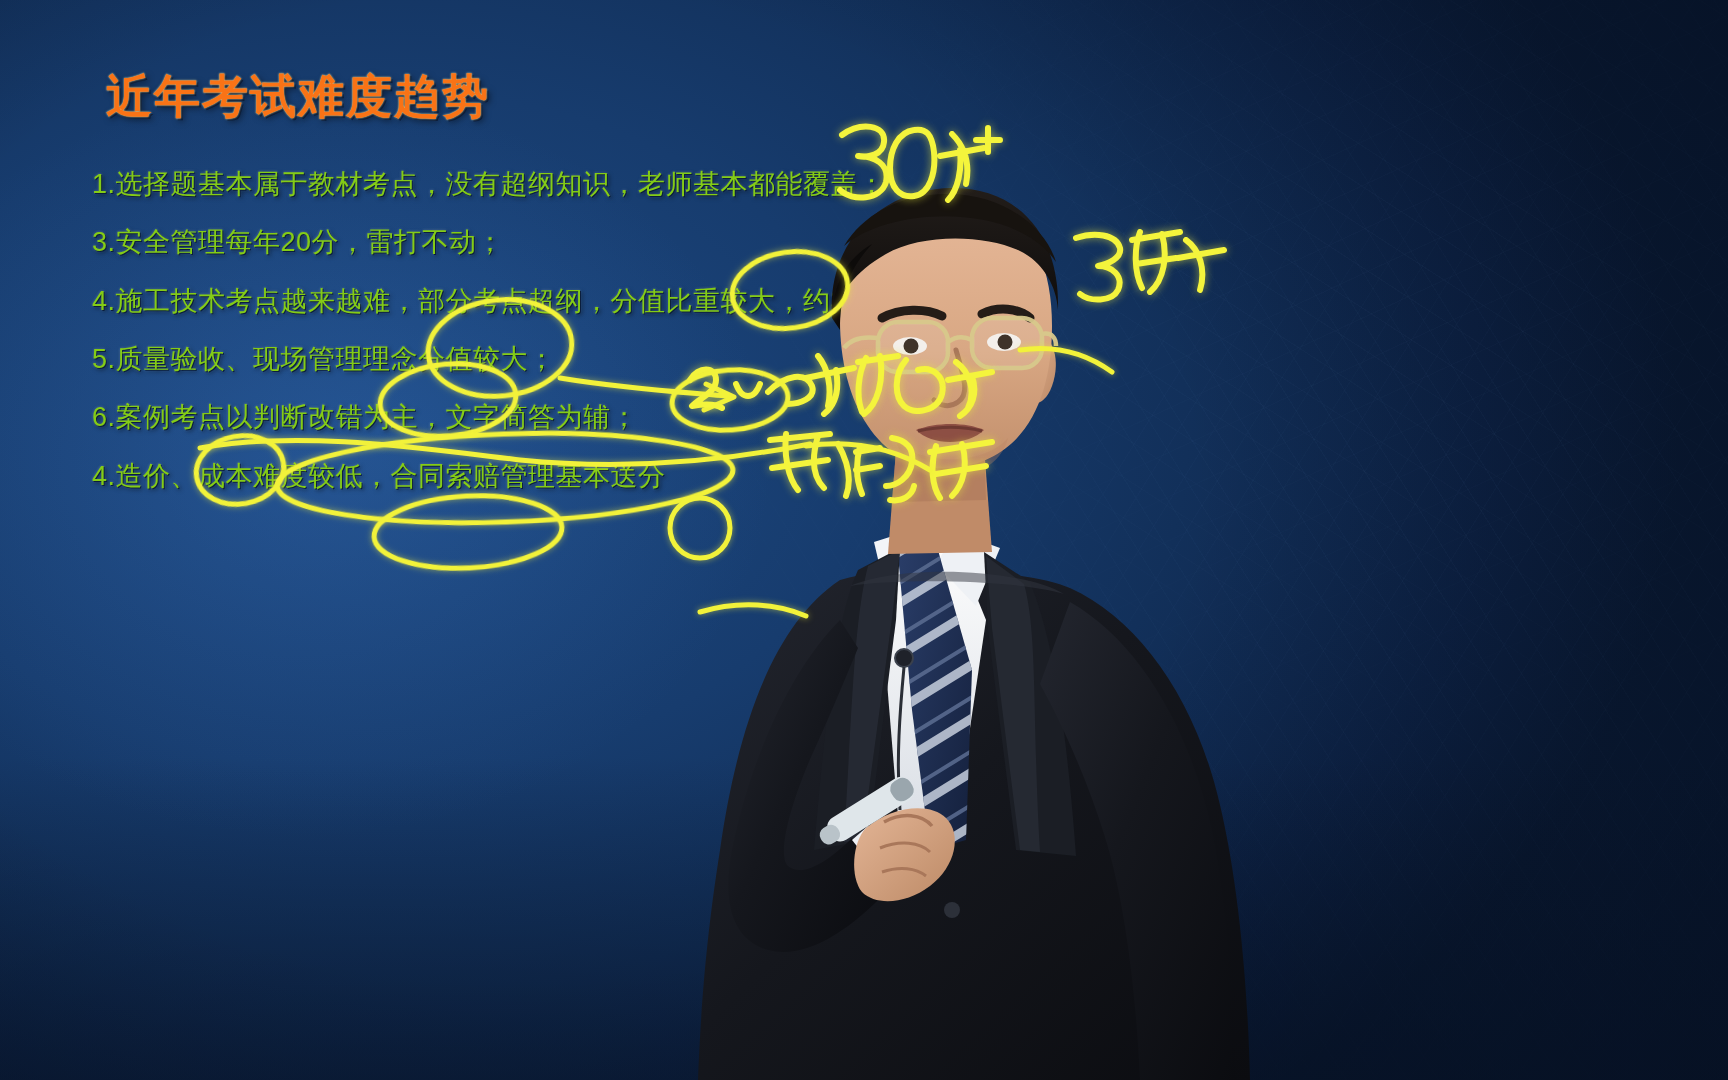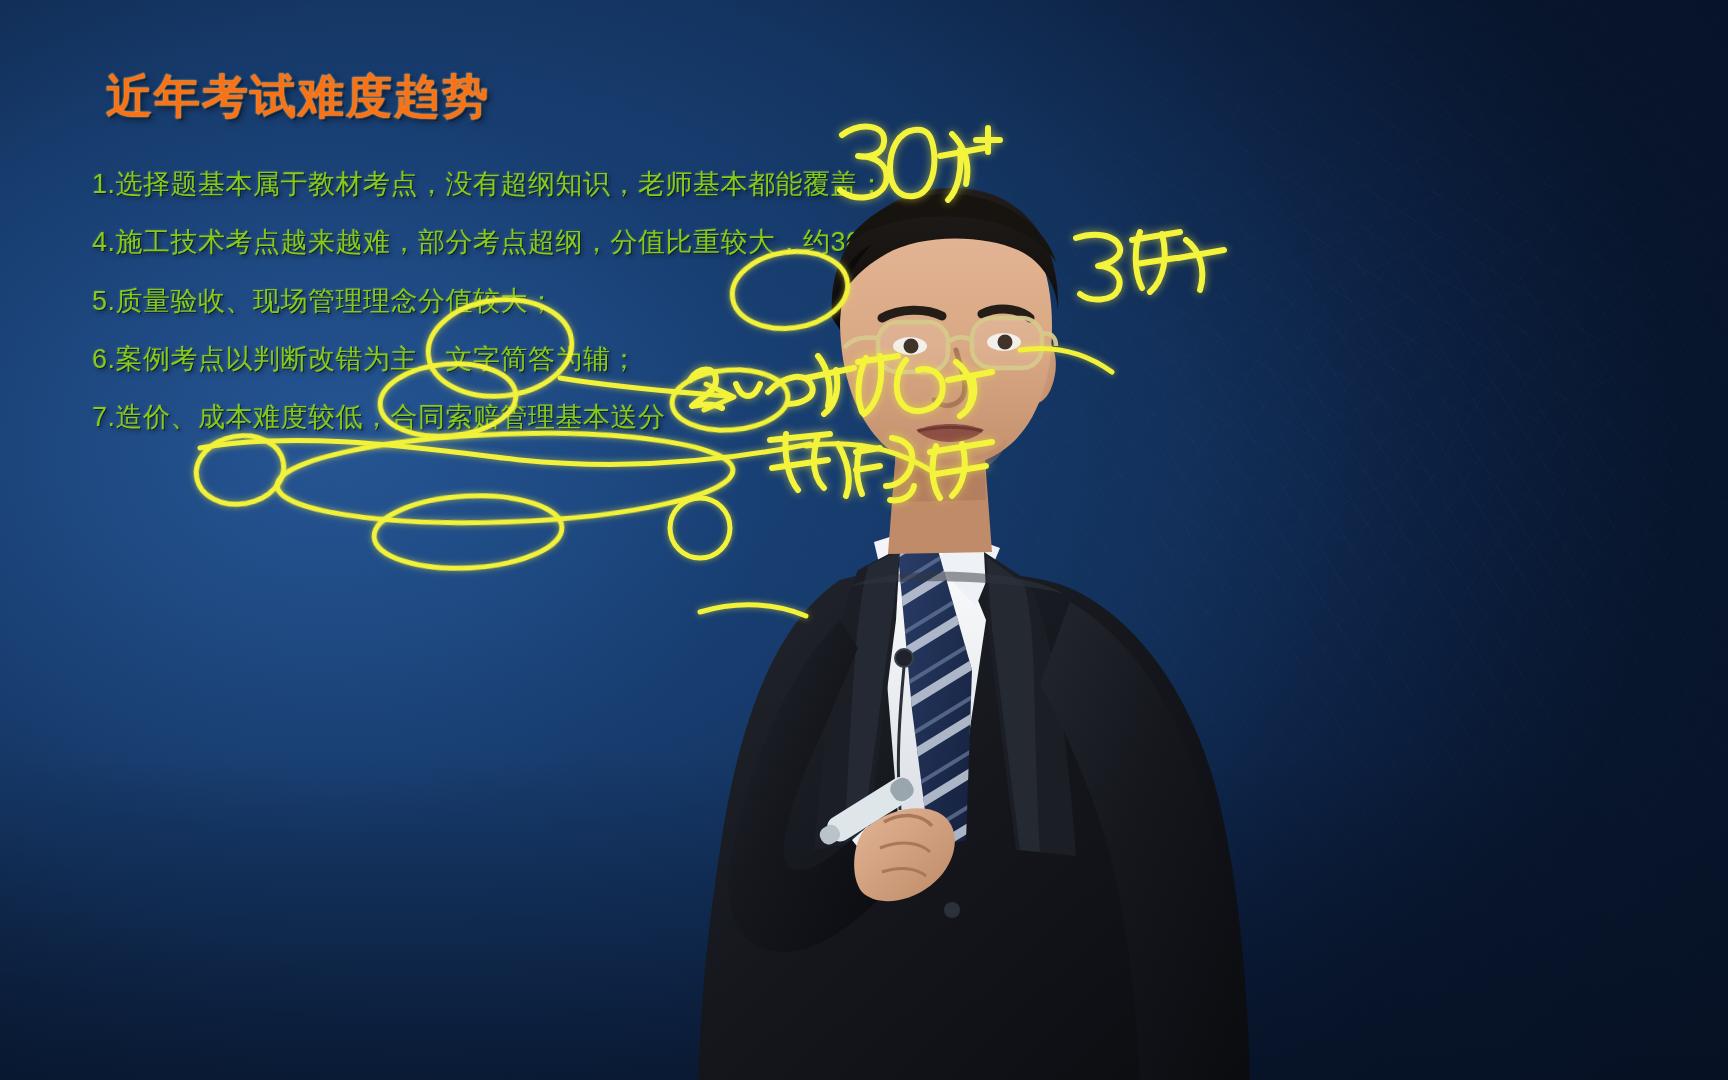--- a/index.html
+++ b/index.html
@@ -88,24 +88,25 @@
   <div class="bg-glow"></div>
   <div class="bg-net"></div>
   <div class="bg-net2"></div>
   <div class="bg-vignette"></div>
   <div class="bg-bottom"></div>
 
   <div class="slide-title">近年考试难度趋势</div>
 
   <div class="bullets">
     <div class="bullet">1.选择题基本属于教材考点，没有超纲知识，老师基本都能覆盖；</div>
+    <div class="bullet">3.安全管理每年20分，雷打不动；</div>
     <div class="bullet">4.施工技术考点越来越难，部分考点超纲，分值比重较大，约30分；</div>
     <div class="bullet">5.质量验收、现场管理理念分值较大；</div>
     <div class="bullet">6.案例考点以判断改错为主，文字简答为辅；</div>
-    <div class="bullet">7.造价、成本难度较低，合同索赔管理基本送分</div>
+    <div class="bullet">4.造价、成本难度较低，合同索赔管理基本送分</div>
   </div>
 
   <div class="presenter">
     <svg viewBox="0 0 760 930" preserveAspectRatio="none">
       <defs>
         <linearGradient id="suit" x1="0" y1="0" x2="1" y2="1">
           <stop offset="0%" stop-color="#23262f"></stop>
           <stop offset="45%" stop-color="#15171d"></stop>
           <stop offset="100%" stop-color="#0b0c10"></stop>
         </linearGradient>

